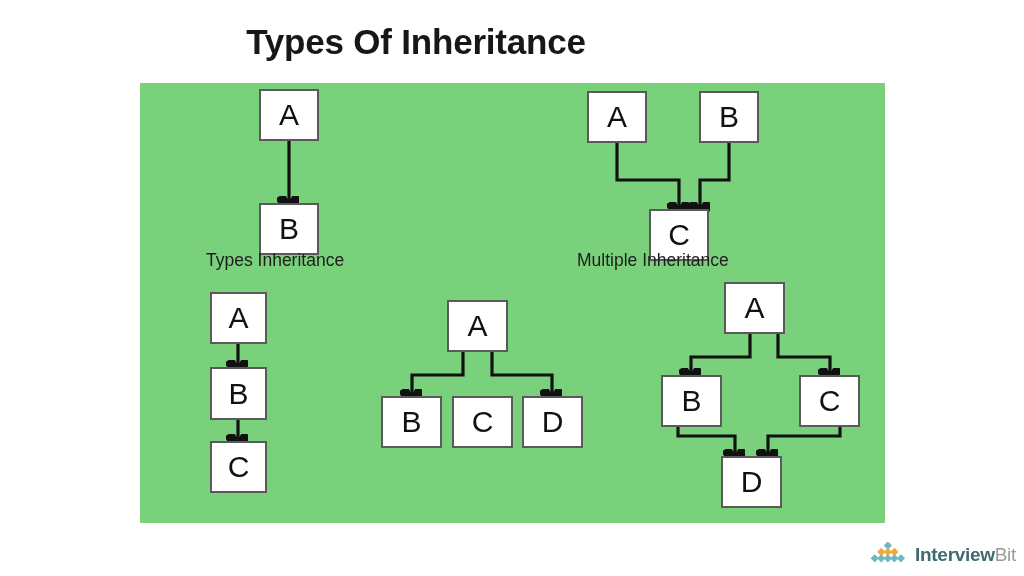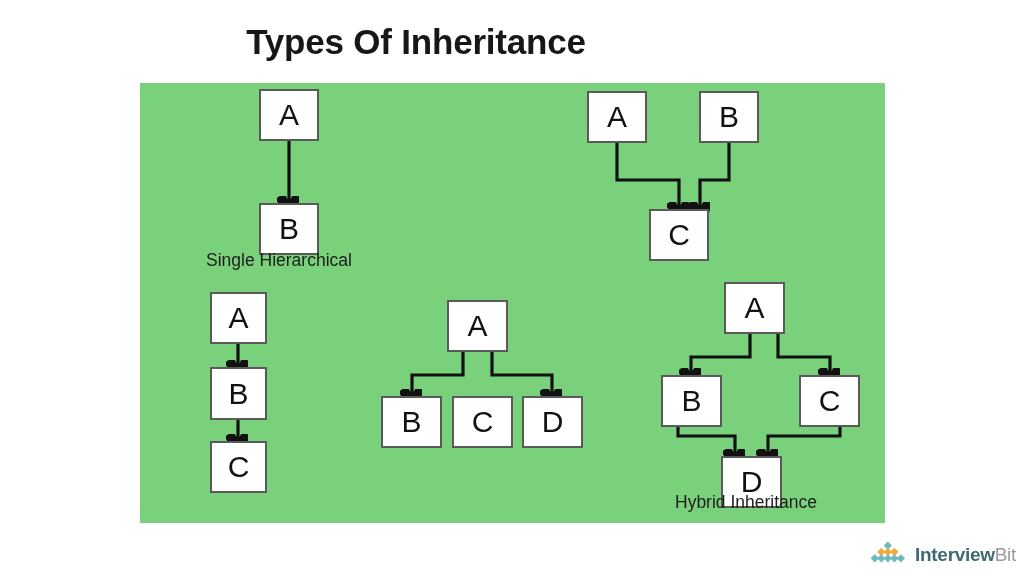--- a/index.html
+++ b/index.html
@@ -114,40 +114,40 @@
     <path d="M 352,269 L 352,292 L 412,292 L 412,313" marker-end="url(#arrowhead)"></path>
 
     <path d="M 610,251 L 610,274 L 551,274 L 551,292" marker-end="url(#arrowhead)"></path>
     <path d="M 638,251 L 638,274 L 690,274 L 690,292" marker-end="url(#arrowhead)"></path>
     <path d="M 538,329 L 538,353 L 595,353 L 595,373" marker-end="url(#arrowhead)"></path>
     <path d="M 700,329 L 700,353 L 628,353 L 628,373" marker-end="url(#arrowhead)"></path>
   </svg>
 
   <div class="node-box" style="left:119px; top:6px; width:60px; height:52px;">A</div>
   <div class="node-box" style="left:119px; top:120px; width:60px; height:52px;">B</div>
-  <div class="caption" style="left:66px; top:167px;">Single Hierarchical</div>
+  <div class="caption" style="left:66px; top:167px;">Types Inheritance</div>
 
   <div class="node-box" style="left:447px; top:8px; width:60px; height:52px;">A</div>
   <div class="node-box" style="left:559px; top:8px; width:60px; height:52px;">B</div>
   <div class="node-box" style="left:509px; top:126px; width:60px; height:52px;">C</div>
+  <div class="caption" style="left:437px; top:167px;">Multiple Inheritance</div>
 
   <div class="node-box" style="left:70px; top:209px; width:57px; height:52px;">A</div>
   <div class="node-box" style="left:70px; top:284px; width:57px; height:53px;">B</div>
   <div class="node-box" style="left:70px; top:358px; width:57px; height:52px;">C</div>
 
   <div class="node-box" style="left:307px; top:217px; width:61px; height:52px;">A</div>
   <div class="node-box" style="left:241px; top:313px; width:61px; height:52px;">B</div>
   <div class="node-box" style="left:312px; top:313px; width:61px; height:52px;">C</div>
   <div class="node-box" style="left:382px; top:313px; width:61px; height:52px;">D</div>
 
   <div class="node-box" style="left:584px; top:199px; width:61px; height:52px;">A</div>
   <div class="node-box" style="left:521px; top:292px; width:61px; height:52px;">B</div>
   <div class="node-box" style="left:659px; top:292px; width:61px; height:52px;">C</div>
   <div class="node-box" style="left:581px; top:373px; width:61px; height:52px;">D</div>
-  <div class="caption" style="left:535px; top:409px;">Hybrid Inheritance</div>
 
 </div>
 
 <div id="logo">
   <svg id="logo-mark" viewBox="0 0 44 30" xmlns="http://www.w3.org/2000/svg">
     <g>
       <rect x="18.6" y="1.4" width="6.4" height="6.4" transform="rotate(45 21.8 4.6)" fill="#6FB8BE"></rect>
 
       <rect x="11.4" y="8.4" width="6.4" height="6.4" transform="rotate(45 14.6 11.6)" fill="#F0A93B"></rect>
       <rect x="18.6" y="8.4" width="6.4" height="6.4" transform="rotate(45 21.8 11.6)" fill="#F0A93B"></rect>

